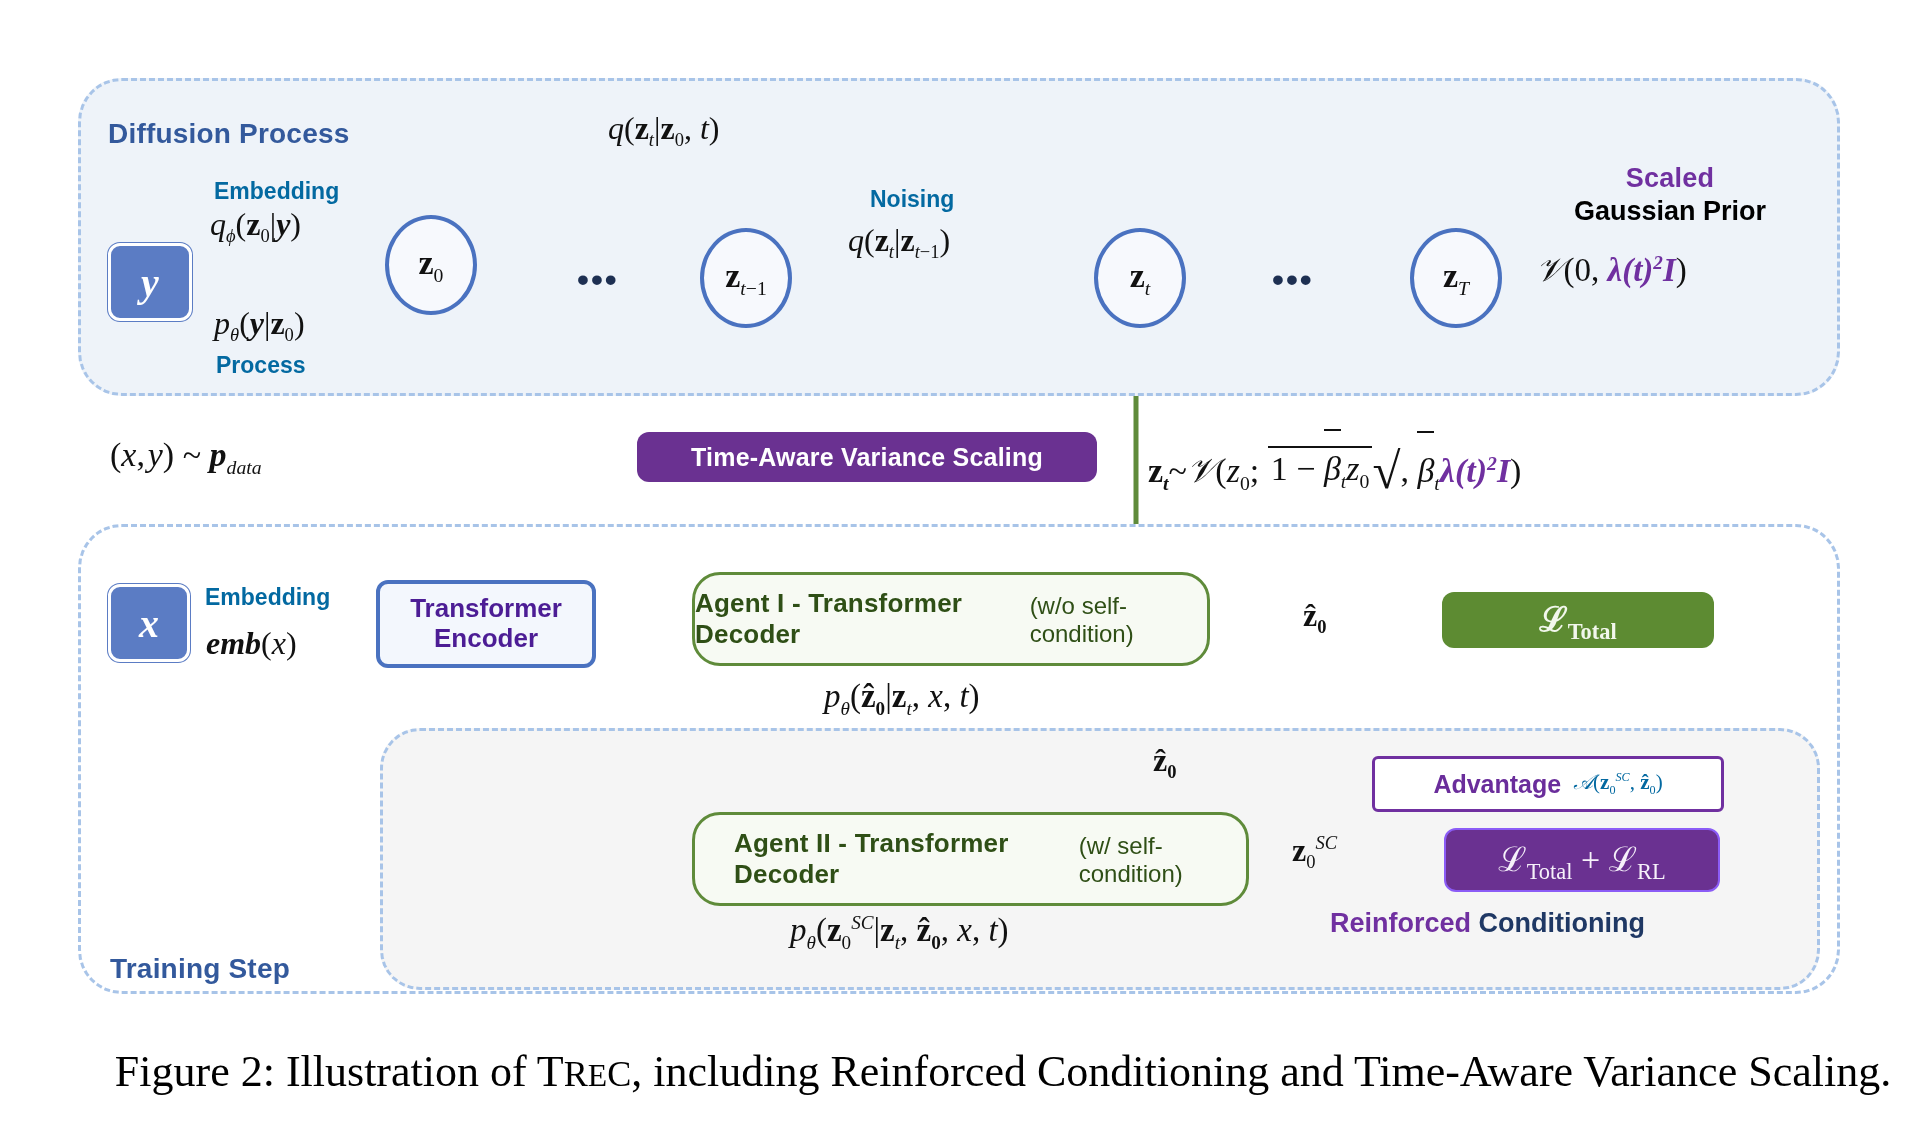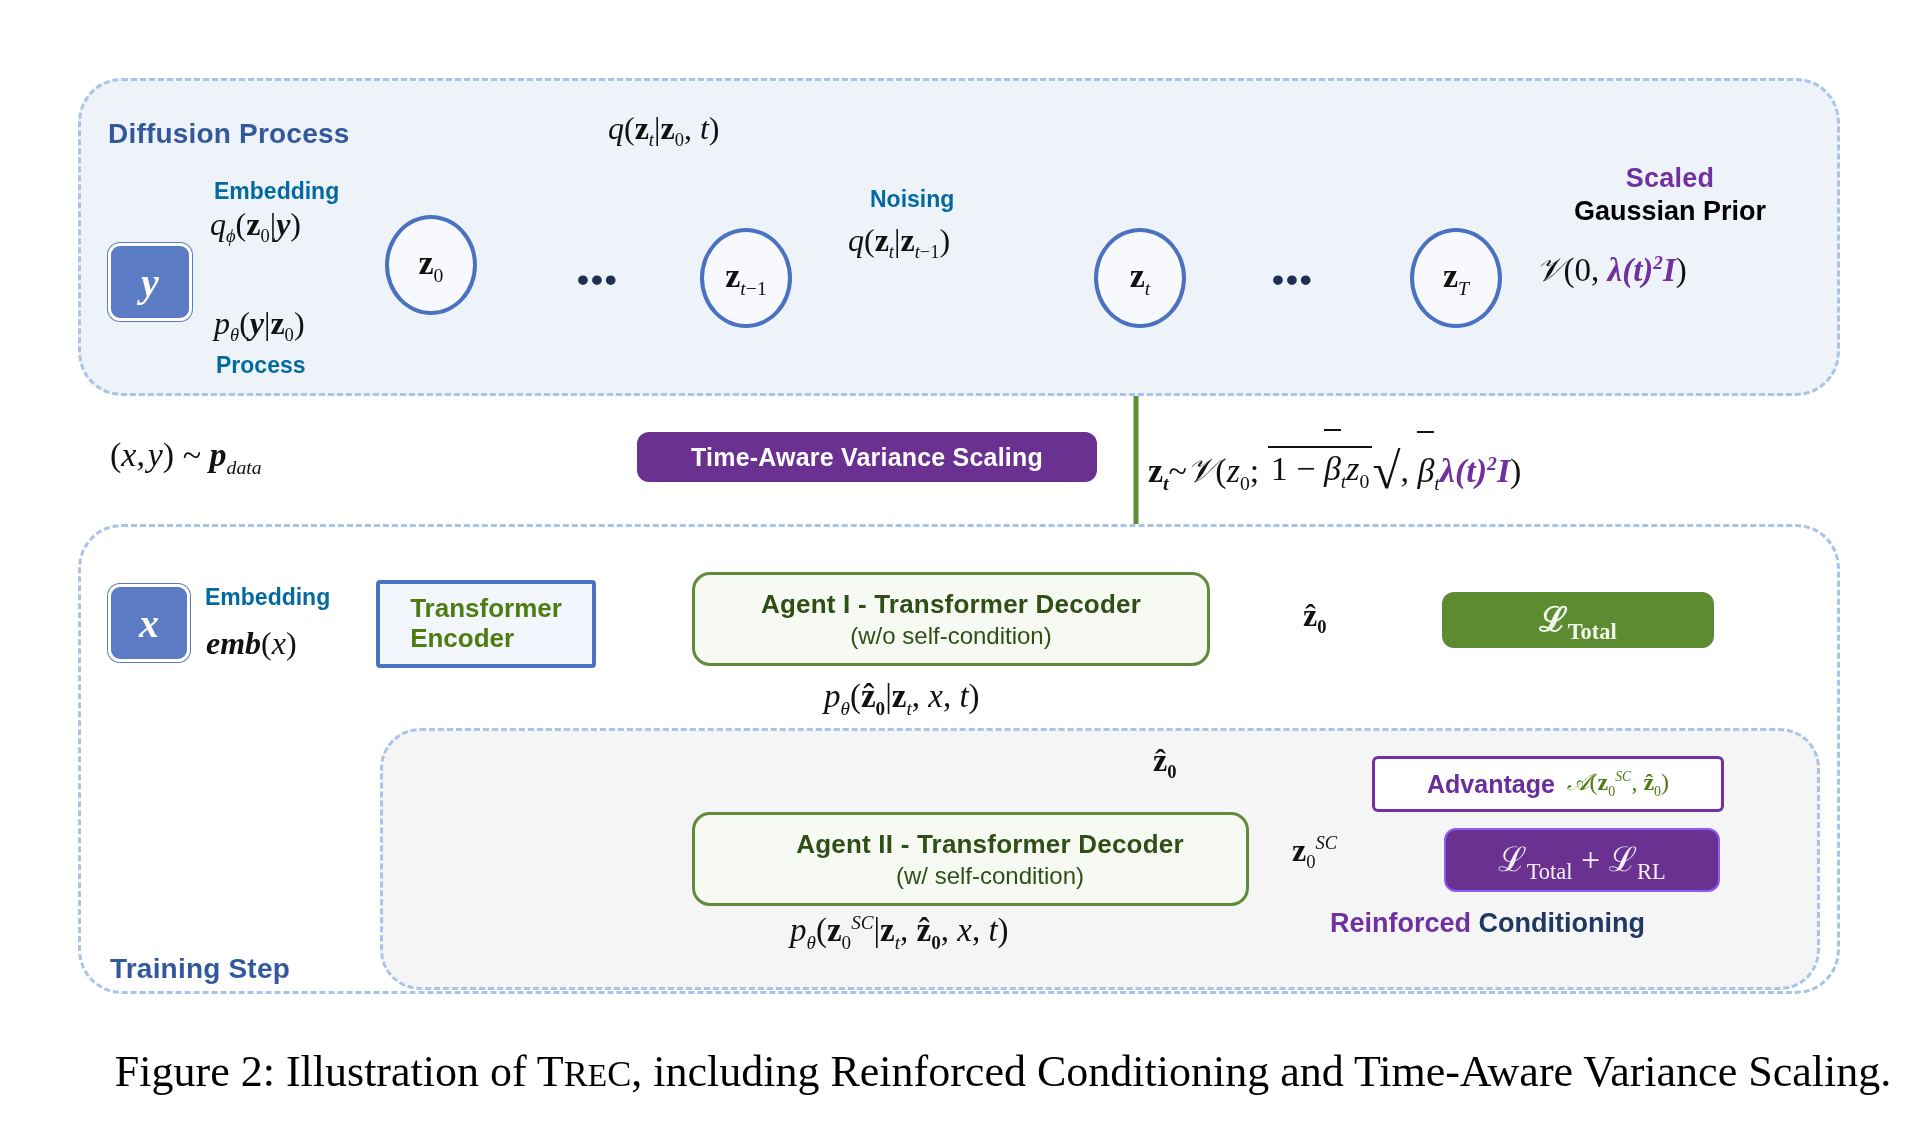--- a/index.html
+++ b/index.html
@@ -70,31 +70,31 @@
   sub,sup{font-size:.58em;}
 
   .purple{color:#7030a0;}
   .navy{color:#1f3864;}
 
   
   .enc-box{
     position:absolute;
     background:#f3f7fd;
     border:4px solid #4a72c0;
-    border-radius:4px;
-    display:flex;align-items:center;justify-content:center;
-    text-align:left;
-    color:#4d7c0f;font-weight:bold;font-size:26px;line-height:1.15;
+    border-radius:12px;
+    display:flex;align-items:center;justify-content:center;
+    text-align:center;
+    color:#4c1d95;font-weight:bold;font-size:26px;line-height:1.15;
   }
   .agent-box{
     position:absolute;
     background:#f7faf3;
     border:3px solid #5f8b3a;
-    border-radius:18px;
-    display:flex;flex-direction:column;align-items:center;justify-content:center;
+    border-radius:28px;
+    display:flex;flex-direction:row;align-items:center;justify-content:center;
     color:#2f4f16;
   }
   .agent-title{font-weight:bold;font-size:26px;letter-spacing:.2px;}
   .agent-sub{font-size:24px;margin-top:2px;}
 
   .loss-green{
     position:absolute;background:#5d8b32;border-radius:12px;
     display:flex;align-items:center;justify-content:center;
     color:#f2f7ec;font-family:"Liberation Serif", serif;font-size:34px;font-weight:bold;
   }
@@ -333,21 +333,21 @@
   <i>p</i><sub><i>θ</i></sub>(<b>z</b><sub>0</sub><sup><i>SC</i></sup>|<b>z</b><sub><i>t</i></sub>, <b>ẑ<sub>0</sub></b>, <i>x</i>, <i>t</i>)
 </div>
 
 <div class="math" style="left:1292px;top:832px;font-size:32px;">
   <b>z</b><sub>0</sub><sup><i>SC</i></sup>
 </div>
 
 <div class="adv-box" style="left:1372px;top:756px;width:346px;height:50px;">
   <span>Advantage</span>
   <span style="width:12px;"></span>
-  <span class="serif" style="font-weight:normal;font-size:24px;color:#4d7c0f;">
+  <span class="serif" style="font-weight:normal;font-size:21px;color:#0369a1;">
     <i>𝒜</i>(<b>z</b><sub>0</sub><sup><i>SC</i></sup>, <b>ẑ</b><sub>0</sub>)
   </span>
 </div>
 
 <div class="loss-purple" style="left:1444px;top:828px;width:272px;height:60px;">
   <span>ℒ<sub style="font-size:.66em;">Total</sub> + ℒ<sub style="font-size:.66em;">RL</sub></span>
 </div>
 
 <div class="abs" style="left:1330px;top:908px;font-weight:bold;font-size:27px;white-space:nowrap;">
   <span class="purple">Reinforced</span>

